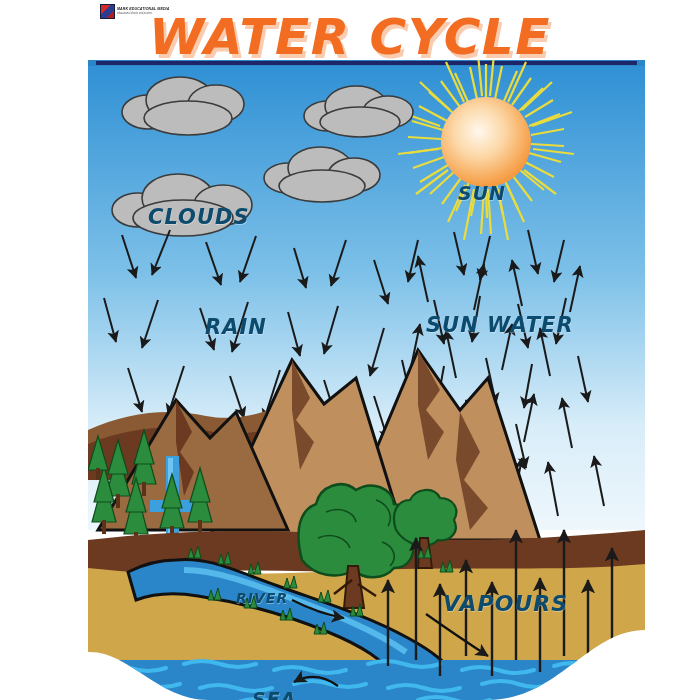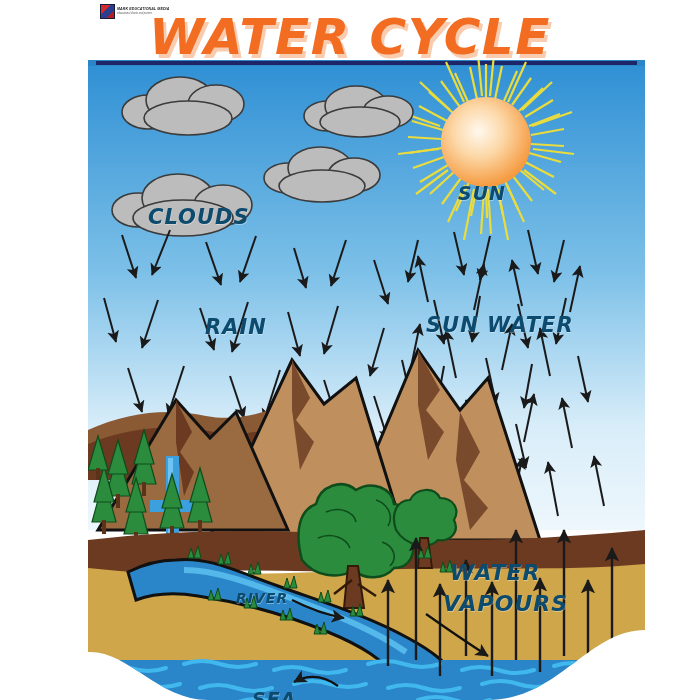--- a/index.html
+++ b/index.html
@@ -383,17 +383,16 @@
 
       </g>
     </svg>
 
     <div class="lbl lbl-clouds">CLOUDS</div>
     <div class="lbl lbl-rain">RAIN</div>
     <div class="lbl lbl-sun">SUN</div>
     <div class="lbl lbl-sunrays">SUN WATER</div>
     <div class="lbl lbl-river">RIVER</div>
     <div class="lbl lbl-sea">SEA</div>
-    <div class="lbl lbl-wv1">WATER</div>
     <div class="lbl lbl-wv2">VAPOURS</div>
 
   </div>
 </div>
 
 </body></html>

